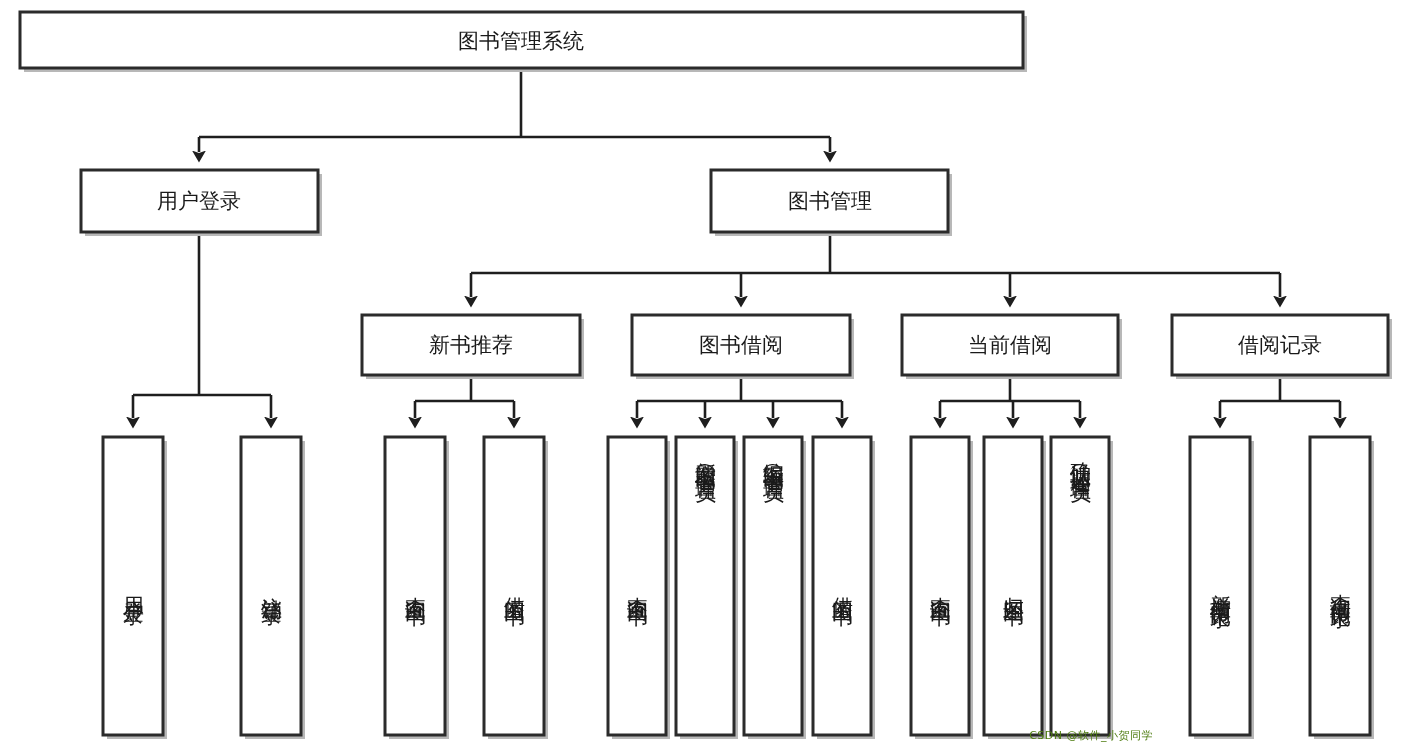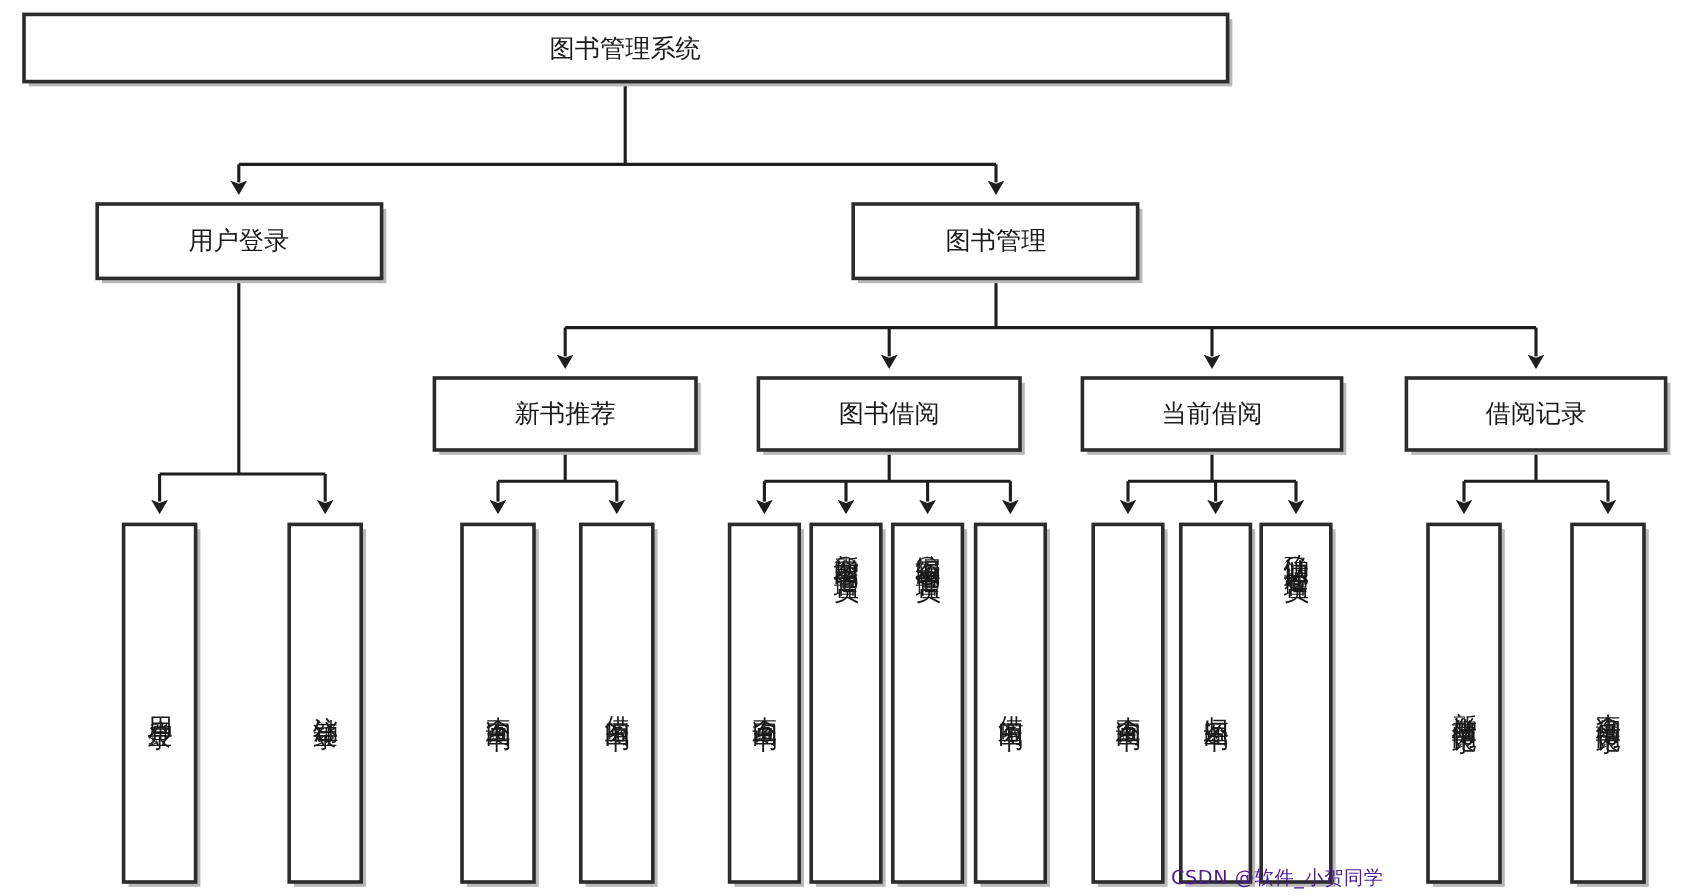--- a/index.html
+++ b/index.html
@@ -69,22 +69,22 @@
     letter-spacing: 3px;
     color: #1a1a1a;
     white-space: nowrap;
     text-align: center;
   }
   .watermark {
     position: absolute;
     right: 8px;
     bottom: 4px;
     font-family: "DejaVu Sans", "Liberation Sans", sans-serif;
-    font-size: 16px;
-    color: #4c1d95;
+    font-size: 11px;
+    color: #4d7c0f;
     letter-spacing: 0.5px;
     white-space: nowrap;
   }
 </style>
 </head>
 <body>
 
 <div id="diagram-root">
 
   <svg id="flow-svg" viewBox="0 0 1405 747">

